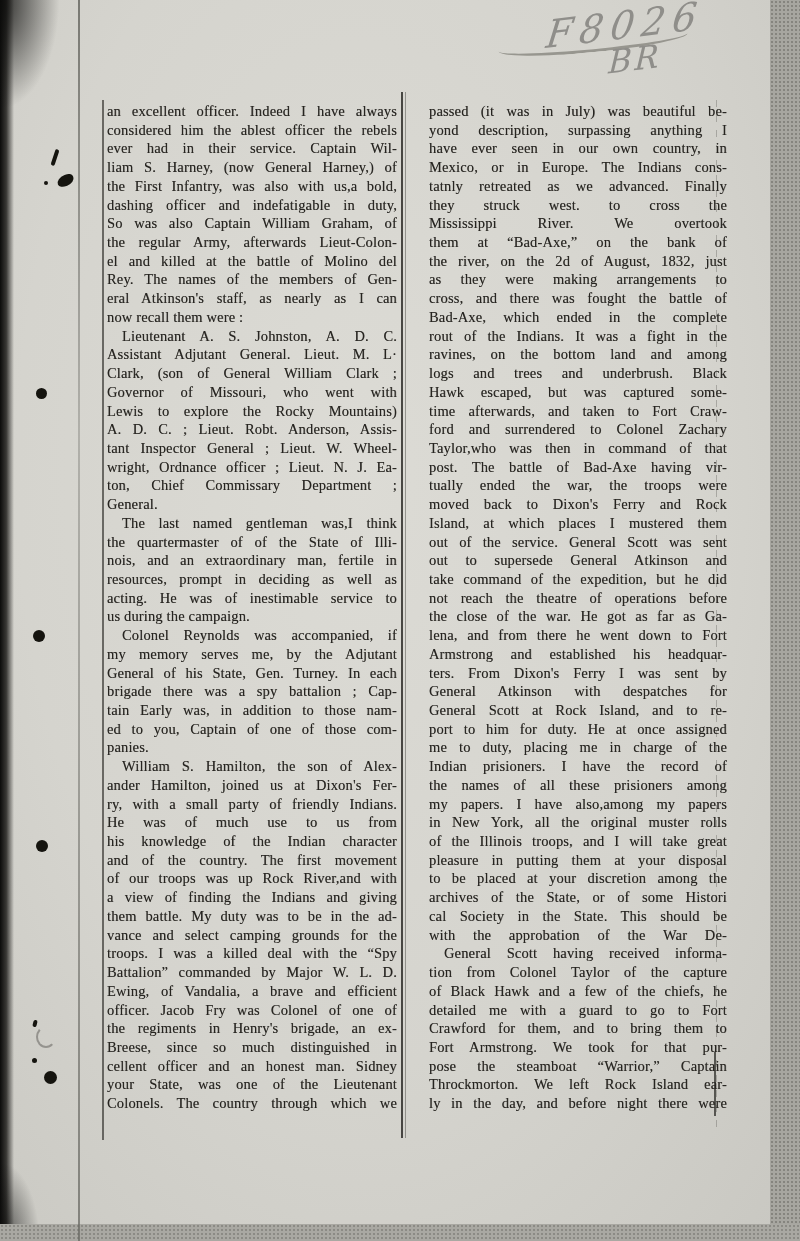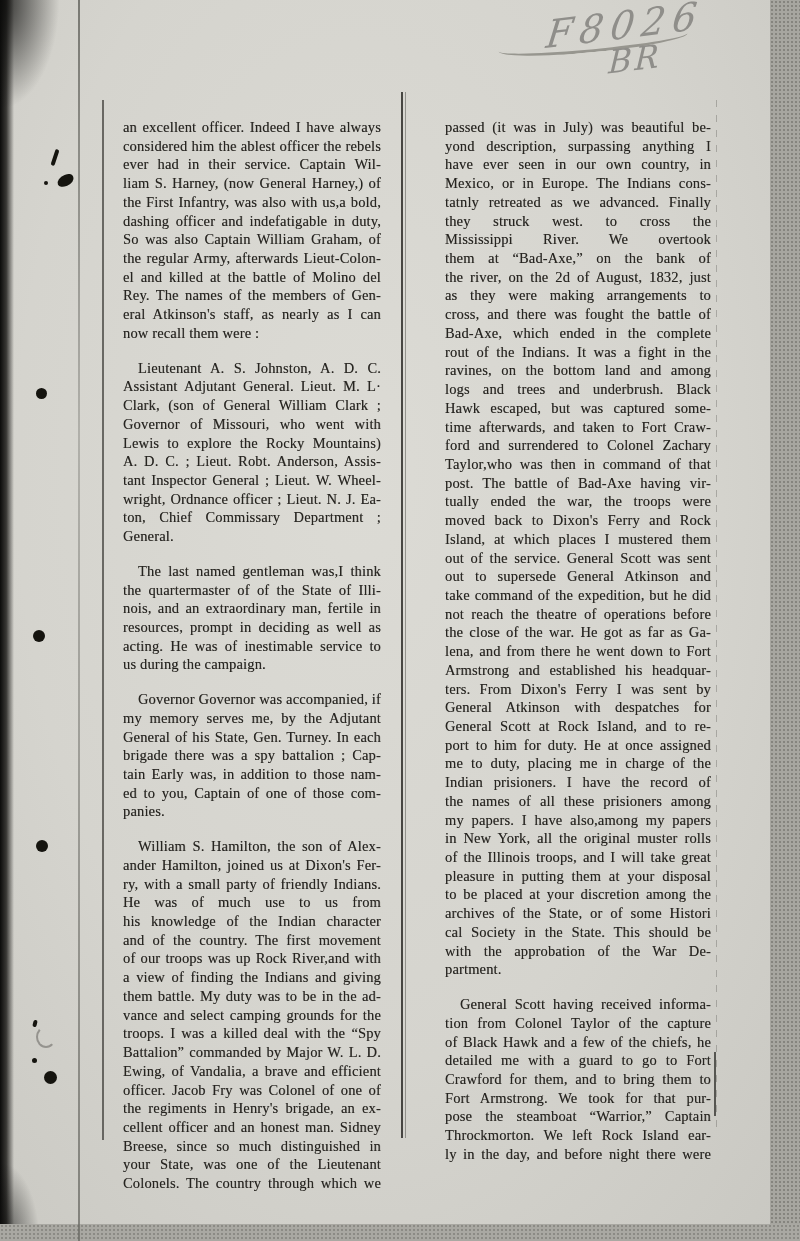--- a/index.html
+++ b/index.html
@@ -52,21 +52,21 @@
       border-top-color:transparent;border-right-color:transparent;}
   .ink-tick1{left:33px;top:1020px;width:4px;height:7px;border-radius:2px;transform:rotate(15deg);}
   .ink-tick2{left:32px;top:1058px;width:5px;height:5px;}
   .ink-dot4{left:44px;top:1071px;width:13px;height:13px;}
   
   .column{position:absolute;top:102px;font-family:"Liberation Serif",serif;
       font-size:14.4px;line-height:18.72px;color:#262420;
       text-shadow:0.3px 0.3px 0 rgba(38,36,32,.45);}
   #left-column{left:107px;width:290px;}
   #right-column{left:429px;width:298px;}
-  .para{margin:16px;}
+  .para{margin:0;}
   .line{text-align:justify;text-align-last:justify;height:18.72px;overflow:hidden;letter-spacing:0.2px;}
   .line.endpara{text-align-last:left;}
   .line.indent{text-indent:15px;}
 </style>
 </head>
 <body>
 
 <div class="page">
 
   <div class="left-edge"></div>
@@ -128,21 +128,21 @@
       </div>
       <div class="para">
         <div class="line indent">The last named gentleman was,I think</div>
         <div class="line">the quartermaster of of the State of Illi-</div>
         <div class="line">nois, and an extraordinary man, fertile in</div>
         <div class="line">resources, prompt in deciding as well as</div>
         <div class="line">acting. He was of inestimable service to</div>
         <div class="line endpara">us during the campaign.</div>
       </div>
       <div class="para">
-        <div class="line indent">Governor Governor was accompanied, if</div>
+        <div class="line indent">Colonel Reynolds was accompanied, if</div>
         <div class="line">my memory serves me, by the Adjutant</div>
         <div class="line">General of his State, Gen. Turney. In each</div>
         <div class="line">brigade there was a spy battalion ; Cap-</div>
         <div class="line">tain Early was, in addition to those nam-</div>
         <div class="line">ed to you, Captain of one of those com-</div>
         <div class="line endpara">panies.</div>
       </div>
       <div class="para">
         <div class="line indent">William S. Hamilton, the son of Alex-</div>
         <div class="line">ander Hamilton, joined us at Dixon's Fer-</div>
@@ -152,22 +152,22 @@
         <div class="line">and of the country. The first movement</div>
         <div class="line">of our troops was up Rock River,and with</div>
         <div class="line">a view of finding the Indians and giving</div>
         <div class="line">them battle. My duty was to be in the ad-</div>
         <div class="line">vance and select camping grounds for the</div>
         <div class="line">troops. I was a killed deal with the “Spy</div>
         <div class="line">Battalion” commanded by Major W. L. D.</div>
         <div class="line">Ewing, of Vandalia, a brave and efficient</div>
         <div class="line">officer. Jacob Fry was Colonel of one of</div>
         <div class="line">the regiments in Henry's brigade, an ex-</div>
+        <div class="line">Breese, since so much distinguished in</div>
         <div class="line">cellent officer and an honest man. Sidney</div>
-        <div class="line">Breese, since so much distinguished in</div>
         <div class="line">your State, was one of the Lieutenant</div>
         <div class="line">Colonels. The country through which we</div>
       </div>
     </div>
   <div id="right-column" class="column">
       <div class="para">
         <div class="line">passed (it was in July) was beautiful be-</div>
         <div class="line">yond description, surpassing anything I</div>
         <div class="line">have ever seen in our own country, in</div>
         <div class="line">Mexico, or in Europe. The Indians cons-</div>
@@ -205,21 +205,20 @@
         <div class="line">Indian prisioners. I have the record of</div>
         <div class="line">the names of all these prisioners among</div>
         <div class="line">my papers. I have also,among my papers</div>
         <div class="line">in New York, all the original muster rolls</div>
         <div class="line">of the Illinois troops, and I will take great</div>
         <div class="line">pleasure in putting them at your disposal</div>
         <div class="line">to be placed at your discretion among the</div>
         <div class="line">archives of the State, or of some Histori</div>
         <div class="line">cal Society in the State. This should be</div>
         <div class="line">with the approbation of the War De-</div>
-        <div class="line endpara">partment.</div>
       </div>
       <div class="para">
         <div class="line indent">General Scott having received informa-</div>
         <div class="line">tion from Colonel Taylor of the capture</div>
         <div class="line">of Black Hawk and a few of the chiefs, he</div>
         <div class="line">detailed me with a guard to go to Fort</div>
         <div class="line">Crawford for them, and to bring them to</div>
         <div class="line">Fort Armstrong. We took for that pur-</div>
         <div class="line">pose the steamboat “Warrior,” Captain</div>
         <div class="line">Throckmorton. We left Rock Island ear-</div>

